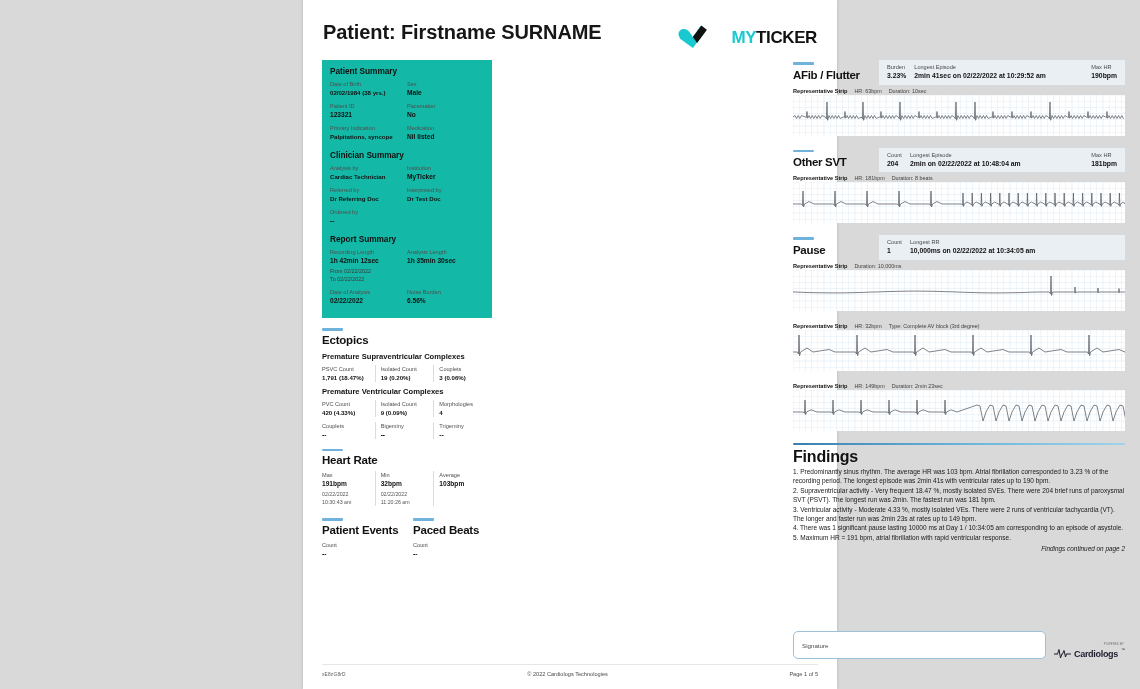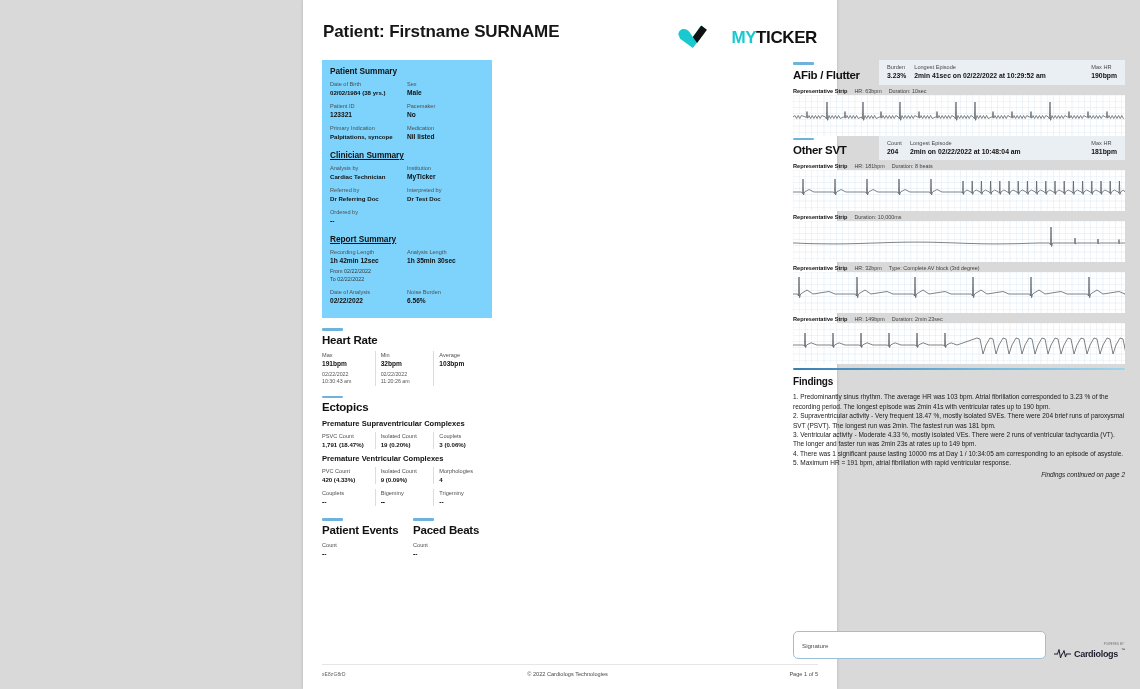--- a/index.html
+++ b/index.html
@@ -12,33 +12,33 @@
     -webkit-font-smoothing:antialiased;
   }
   .page{
     position:absolute;left:303px;top:0;width:534px;height:689px;
     background:#ffffff;box-shadow:0 0 3px rgba(0,0,0,.18);
     box-sizing:border-box;
   }
 
   
   .hdr{position:absolute;left:20px;top:24px;width:494px;height:40px;}
-  .hdr .pname{font-size:17px;font-weight:bold;letter-spacing:-.1px;line-height:16px;color:#161616;}
+  .hdr .pname{font-size:20px;font-weight:bold;letter-spacing:-.1px;line-height:16px;color:#161616;}
   .hdr .psub{font-size:10.5px;font-weight:bold;line-height:14px;margin-top:1px;color:#161616;}
   .logo{position:absolute;right:0;top:0;display:flex;align-items:center;gap:3px;}
   .logo .mark{width:34px;height:26px;display:block;}
   .logo .wordmark{font-size:17px;font-weight:bold;letter-spacing:-.4px;line-height:17px;}
   .logo .wm-my{color:#19c9cf;margin-left:19px;}
   .logo .wm-ticker{color:#111;}
 
   
   .leftcol{position:absolute;left:19px;top:60px;width:170px;}
-  .grayblock{background:#7dd3fc;padding:6px 8px 8px 8px;}
+  .grayblock{background:#14b8a6;padding:6px 8px 8px 8px;}
   .blk-title{font-size:8.3px;font-weight:bold;color:#111;margin:0 0 4px 0;letter-spacing:-.05px;}
-  .blk-title.sp{margin-top:9px;text-decoration:underline;}
+  .blk-title.sp{margin-top:9px;}
   .row2{display:flex;margin-bottom:5px;}
   .row2 .c{flex:1 1 0;min-width:0;padding-right:4px;}
   .row3{display:flex;margin-bottom:5px;}
   .row3 .c{flex:1 1 0;min-width:0;padding-right:3px;}
   .lbl{font-size:5.6px;color:#4e4e4e;line-height:8px;white-space:nowrap;}
   .val{font-size:6.6px;font-weight:bold;color:#111;line-height:9px;white-space:nowrap;}
   .val.sm{font-size:6.1px;}
   .sub{font-size:5.3px;color:#555;line-height:7.5px;}
   .subline{font-size:5.4px;color:#3a3a3a;line-height:8px;}
 
@@ -48,37 +48,37 @@
   .sec-h{font-size:11.5px;font-weight:bold;color:#111;letter-spacing:-.2px;line-height:13px;margin-bottom:4px;}
   .sub-h{font-size:7.6px;font-weight:bold;color:#111;line-height:10px;margin:5px 0 3px 0;}
   .colsep .c{border-left:1px solid #dcdcdc;padding-left:5px;}
   .colsep .c:first-child{border-left:none;padding-left:0;}
 
   .twoup{display:flex;gap:12px;margin-top:12px;}
   .twoup > div{flex:1 1 0;}
 
   
   .rightcol{position:absolute;left:490px;top:60px;width:332px;}
-  .ev{margin-bottom:0;}
+  .ev{margin-bottom:12px;}
   .ev-top{display:flex;align-items:flex-start;}
   .ev-name{width:86px;flex:0 0 86px;padding-top:2px;}
   .ev-name .t{font-size:11.5px;font-weight:bold;letter-spacing:-.3px;line-height:14px;color:#111;}
   .statbar{flex:1 1 auto;background:#eaeff4;padding:3px 6px 4px 8px;display:flex;align-items:flex-start;min-height:22px;box-sizing:border-box;}
   .st{padding-right:8px;}
   .st.grow{flex:1 1 auto;}
   .st.right{margin-left:auto;text-align:left;padding-right:2px;}
   .st .k{font-size:5.6px;color:#4a4a4a;line-height:8px;white-space:nowrap;}
   .st .v{font-size:6.8px;font-weight:bold;color:#111;line-height:9.5px;white-space:nowrap;}
   .stripmeta{margin:3px 0 1px 0;display:flex;align-items:baseline;gap:7px;}
   .stripmeta .sl{font-size:5.6px;font-weight:bold;color:#111;}
   .stripmeta .sm2{font-size:5.4px;color:#3f3f3f;}
   .strip{width:332px;height:41px;display:block;}
 
   .fdivider{height:2.4px;background:linear-gradient(90deg,#3b7fb0 0%,#6fb6dc 55%,#9fd3ea 100%);margin:4px 0 5px 0;border-radius:1px;}
-  .findings-h{font-size:10px;font-weight:bold;letter-spacing:-.2px;line-height:14px;color:#111;margin-bottom:3px;}
+  .findings-h{font-size:16px;font-weight:bold;letter-spacing:-.2px;line-height:14px;color:#111;margin-bottom:3px;}
   .findings p{margin:0;font-size:6.5px;line-height:9.4px;color:#181818;}
   .cont{font-size:6.4px;font-style:italic;text-align:right;margin-top:3px;color:#181818;}
 
   
   .sigrow{position:absolute;left:490px;top:631px;width:332px;display:flex;align-items:flex-end;}
   .sigbox{width:270px;height:28px;border:1px solid #9cc0da;border-radius:5px;box-sizing:border-box;display:flex;align-items:center;padding-left:8px;background:#fff;}
   .sigbox span{font-size:6.2px;color:#4a4a4a;}
   .cardiologs{margin-left:8px;display:flex;align-items:center;gap:3px;position:relative;}
   .cardiologs .wave{width:17px;height:11px;display:block;}
   .cardiologs .cname{font-size:9px;font-weight:bold;color:#1c1c2e;letter-spacing:-.3px;}
@@ -191,88 +191,88 @@
         </div>
         <div class="c">
           <div class="lbl">Noise Burden</div>
           <div class="val">6.56%</div>
         </div>
       </div>
     </div>
 
     <div class="lsec">
       <div class="accent"></div>
+      <div class="sec-h">Ectopics</div>
+
+      <div class="sub-h">Premature Supraventricular Complexes</div>
+      <div class="row3 colsep">
+        <div class="c">
+          <div class="lbl">PSVC Count</div>
+          <div class="val sm">1,791 (18.47%)</div>
+        </div>
+        <div class="c">
+          <div class="lbl">Isolated Count</div>
+          <div class="val sm">19 (0.20%)</div>
+        </div>
+        <div class="c">
+          <div class="lbl">Couplets</div>
+          <div class="val sm">3 (0.06%)</div>
+        </div>
+      </div>
+
+      <div class="sub-h">Premature Ventricular Complexes</div>
+      <div class="row3 colsep">
+        <div class="c">
+          <div class="lbl">PVC Count</div>
+          <div class="val sm">420 (4.33%)</div>
+        </div>
+        <div class="c">
+          <div class="lbl">Isolated Count</div>
+          <div class="val sm">9 (0.09%)</div>
+        </div>
+        <div class="c">
+          <div class="lbl">Morphologies</div>
+          <div class="val sm">4</div>
+        </div>
+      </div>
+      <div class="row3 colsep" style="margin-top:5px;">
+        <div class="c">
+          <div class="lbl">Couplets</div>
+          <div class="val">--</div>
+        </div>
+        <div class="c">
+          <div class="lbl">Bigeminy</div>
+          <div class="val">--</div>
+        </div>
+        <div class="c">
+          <div class="lbl">Trigeminy</div>
+          <div class="val">--</div>
+        </div>
+      </div>
+    </div>
+
+    <div class="lsec">
+      <div class="accent"></div>
       <div class="sec-h">Heart Rate</div>
       <div class="row3 colsep">
         <div class="c">
           <div class="lbl">Max</div>
           <div class="val">191bpm</div>
           <div class="sub" style="margin-top:3px;">02/22/2022</div>
           <div class="sub">10:30:43 am</div>
         </div>
         <div class="c">
           <div class="lbl">Min</div>
           <div class="val">32bpm</div>
           <div class="sub" style="margin-top:3px;">02/22/2022</div>
           <div class="sub">11:20:26 am</div>
         </div>
         <div class="c">
           <div class="lbl">Average</div>
           <div class="val">103bpm</div>
-        </div>
-      </div>
-    </div>
-
-    <div class="lsec">
-      <div class="accent"></div>
-      <div class="sec-h">Ectopics</div>
-
-      <div class="sub-h">Premature Supraventricular Complexes</div>
-      <div class="row3 colsep">
-        <div class="c">
-          <div class="lbl">PSVC Count</div>
-          <div class="val sm">1,791 (18.47%)</div>
-        </div>
-        <div class="c">
-          <div class="lbl">Isolated Count</div>
-          <div class="val sm">19 (0.20%)</div>
-        </div>
-        <div class="c">
-          <div class="lbl">Couplets</div>
-          <div class="val sm">3 (0.06%)</div>
-        </div>
-      </div>
-
-      <div class="sub-h">Premature Ventricular Complexes</div>
-      <div class="row3 colsep">
-        <div class="c">
-          <div class="lbl">PVC Count</div>
-          <div class="val sm">420 (4.33%)</div>
-        </div>
-        <div class="c">
-          <div class="lbl">Isolated Count</div>
-          <div class="val sm">9 (0.09%)</div>
-        </div>
-        <div class="c">
-          <div class="lbl">Morphologies</div>
-          <div class="val sm">4</div>
-        </div>
-      </div>
-      <div class="row3 colsep" style="margin-top:5px;">
-        <div class="c">
-          <div class="lbl">Couplets</div>
-          <div class="val">--</div>
-        </div>
-        <div class="c">
-          <div class="lbl">Bigeminy</div>
-          <div class="val">--</div>
-        </div>
-        <div class="c">
-          <div class="lbl">Trigeminy</div>
-          <div class="val">--</div>
         </div>
       </div>
     </div>
 
     <div class="twoup">
       <div>
         <div class="accent"></div>
         <div class="sec-h">Patient Events</div>
         <div class="lbl">Count</div>
         <div class="val">--</div>
@@ -466,20 +466,36 @@
             <line x1="0" y1="6.2" x2="332" y2="6.2" stroke="#bcd6ea" stroke-width="0.4" opacity="0.75"></line>
             <line x1="0" y1="12.4" x2="332" y2="12.4" stroke="#bcd6ea" stroke-width="0.4" opacity="0.75"></line>
             <line x1="0" y1="18.6" x2="332" y2="18.6" stroke="#bcd6ea" stroke-width="0.4" opacity="0.75"></line>
             <line x1="0" y1="24.8" x2="332" y2="24.8" stroke="#bcd6ea" stroke-width="0.4" opacity="0.75"></line>
             <line x1="0" y1="31.0" x2="332" y2="31.0" stroke="#bcd6ea" stroke-width="0.4" opacity="0.75"></line>
             <line x1="0" y1="37.2" x2="332" y2="37.2" stroke="#bcd6ea" stroke-width="0.4" opacity="0.75"></line>
     <path d="M0 22 L3.0 22 L8.5 22 L9.5 23.6 L10.0 9.0 L10.6 24.9 L11.5 22 L16.0 19.5 L21.0 22 L35.0 22 L40.5 22 L41.5 23.6 L42.0 9.0 L42.6 24.9 L43.5 22 L48.0 19.5 L53.0 22 L67.0 22 L72.5 22 L73.5 23.6 L74.0 9.0 L74.6 24.9 L75.5 22 L80.0 19.5 L85.0 22 L99.0 22 L104.5 22 L105.5 23.6 L106.0 9.0 L106.6 24.9 L107.5 22 L112.0 19.5 L117.0 22 L131.0 22 L136.5 22 L137.5 23.6 L138.0 9.0 L138.6 24.9 L139.5 22 L144.0 19.5 L149.0 22 L168.8 22 L169.6 23.3 L170.0 11.0 L170.5 24.4 L171.2 22 L174.0 20.0 L178.0 22 L178.8 23.3 L179.2 11.0 L179.7 24.4 L180.4 22 L183.2 20.0 L187.2 22 L188.0 23.3 L188.4 11.0 L188.9 24.4 L189.6 22 L192.4 20.0 L196.4 22 L197.2 23.3 L197.6 11.0 L198.1 24.4 L198.8 22 L201.6 20.0 L205.6 22 L206.4 23.3 L206.8 11.0 L207.3 24.4 L208.0 22 L210.8 20.0 L214.8 22 L215.6 23.3 L216.0 11.0 L216.5 24.4 L217.2 22 L220.0 20.0 L224.0 22 L224.8 23.3 L225.2 11.0 L225.7 24.4 L226.4 22 L229.2 20.0 L233.2 22 L234.0 23.3 L234.4 11.0 L234.9 24.4 L235.6 22 L238.4 20.0 L242.4 22 L243.2 23.3 L243.6 11.0 L244.1 24.4 L244.8 22 L247.6 20.0 L251.6 22 L252.4 23.3 L252.8 11.0 L253.3 24.4 L254.0 22 L256.8 20.0 L260.8 22 L261.6 23.3 L262.0 11.0 L262.5 24.4 L263.2 22 L266.0 20.0 L270.0 22 L270.8 23.3 L271.2 11.0 L271.7 24.4 L272.4 22 L275.2 20.0 L279.2 22 L280.0 23.3 L280.4 11.0 L280.9 24.4 L281.6 22 L284.4 20.0 L288.4 22 L289.2 23.3 L289.6 11.0 L290.1 24.4 L290.8 22 L293.6 20.0 L297.6 22 L298.4 23.3 L298.8 11.0 L299.3 24.4 L300.0 22 L302.8 20.0 L306.8 22 L307.6 23.3 L308.0 11.0 L308.5 24.4 L309.2 22 L312.0 20.0 L316.0 22 L316.8 23.3 L317.2 11.0 L317.7 24.4 L318.4 22 L321.2 20.0 L325.2 22 L326.0 23.3 L326.4 11.0 L326.9 24.4 L327.6 22 L330.4 20.0 L332 22" fill="none" stroke="#555a60" stroke-width="0.75" stroke-linejoin="round" stroke-linecap="round"></path>
   </svg>
   </div>
         <div class="ev">
+    <div class="ev-top">
+      <div class="ev-name">
+        <div class="accent"></div>
+        <div class="t">Pause</div>
+      </div>
+      <div class="statbar">
+              <div class="st">
+      <div class="k">Count</div>
+      <div class="v">1</div>
+    </div>
+              <div class="st grow">
+      <div class="k">Longest RR</div>
+      <div class="v">10,000ms on 02/22/2022 at 10:34:05 am</div>
+    </div>
+            </div>
+    </div>
     <div class="stripmeta">
             <span class="sl">Representative Strip</span>
             <span class="sm2">Duration: 10,000ms</span>
           </div>
     <svg class="strip" viewBox="0 0 332 41" preserveAspectRatio="none">
     <rect x="0" y="0" width="332" height="41" fill="#ffffff"></rect>
     <line x1="0.0" y1="0" x2="0.0" y2="41" stroke="#bcd6ea" stroke-width="0.4" opacity="0.75"></line>
             <line x1="6.2" y1="0" x2="6.2" y2="41" stroke="#bcd6ea" stroke-width="0.4" opacity="0.75"></line>
             <line x1="12.4" y1="0" x2="12.4" y2="41" stroke="#bcd6ea" stroke-width="0.4" opacity="0.75"></line>
             <line x1="18.6" y1="0" x2="18.6" y2="41" stroke="#bcd6ea" stroke-width="0.4" opacity="0.75"></line>

